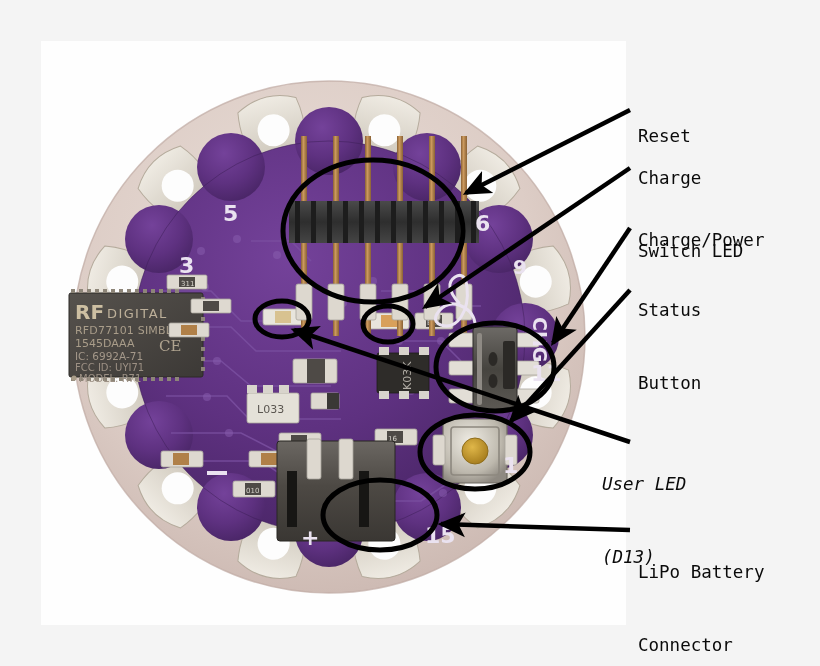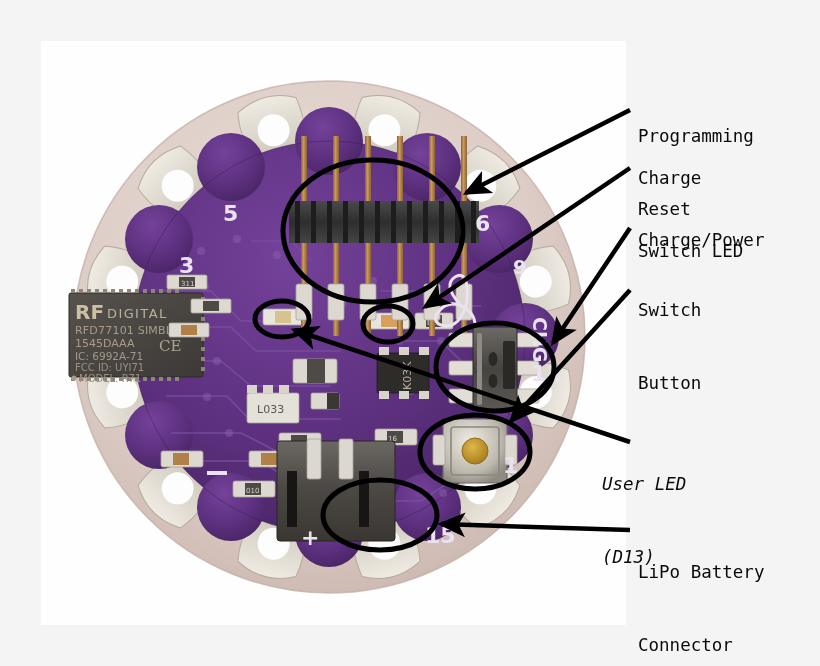--- a/index.html
+++ b/index.html
@@ -467,35 +467,34 @@
         <ellipse cx="475" cy="452" rx="55" ry="37" stroke="#000000" stroke-width="5" fill="none"></ellipse>
         <line x1="630" y1="290" x2="511" y2="421" stroke="#000000" stroke-width="4.5" marker-end="url(#arrowhead)"></line>
         <ellipse cx="282" cy="319" rx="27" ry="18" stroke="#000000" stroke-width="5" fill="none"></ellipse>
         <line x1="630" y1="442" x2="294" y2="330" stroke="#000000" stroke-width="4.5" marker-end="url(#arrowhead)"></line>
         <ellipse cx="380" cy="515" rx="57" ry="35" stroke="#000000" stroke-width="5" fill="none"></ellipse>
         <line x1="630" y1="530" x2="441" y2="524" stroke="#000000" stroke-width="4.5" marker-end="url(#arrowhead)"></line>
       </g>
   </svg>
 
   <div class="label-block" style="left:638px; top:76px;">
-    <span>Programming</span>
     <span>Reset</span>
   </div>
 
   <div class="label-block" style="left:638px; top:118px;">
     <span>Charge</span>
     <span>Switch LED</span>
   </div>
 
   <div class="label-block" style="left:638px; top:180px;">
     <span>Charge/Power</span>
   </div>
 
   <div class="label-block" style="left:638px; top:250px;">
-    <span>Switch</span>
+    <span>Status</span>
     <span>Button</span>
   </div>
 
   <div class="label-block" style="left:602px; top:424px;font-style:italic;">
     <span>User LED</span>
     <span>(D13)</span>
   </div>
 
   <div class="label-block" style="left:638px; top:512px;">
     <span>LiPo Battery</span>

